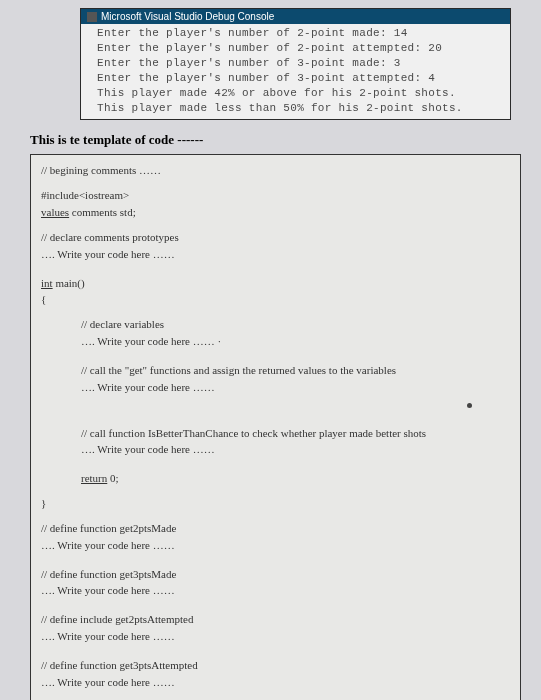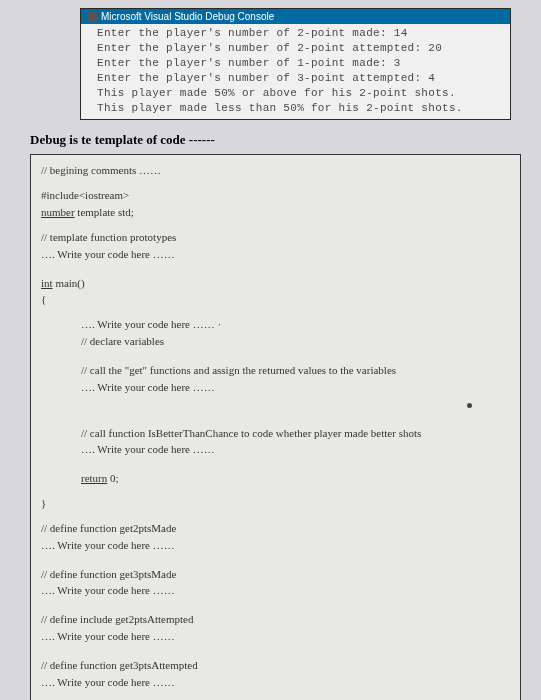--- a/index.html
+++ b/index.html
@@ -16,21 +16,21 @@
       position: relative;
     }
     .console-box {
       border: 1px solid #2a2a2a;
       background: #f0f0f0;
       margin-bottom: 12px;
       margin-left: 50px;
       margin-right: 10px;
     }
     .console-title {
-      background: #0369a1;
+      background: #0c4a6e;
       color: #fff;
       font-size: 10px;
       padding: 2px 6px;
       font-family: sans-serif;
     }
     .console-title-icon {
       display: inline-block;
       width: 10px;
       height: 10px;
       background: #555;
@@ -91,63 +91,63 @@
 </head>
 <body>
 
 <div class="console-box">
   <div class="console-title">
     <span class="console-title-icon"></span><span>Microsoft Visual Studio Debug Console</span>
   </div>
   <div class="console-body">
     <div class="console-line">Enter the player's number of 2-point made: 14</div>
     <div class="console-line">Enter the player's number of 2-point attempted: 20</div>
-    <div class="console-line">Enter the player's number of 1-point made: 3</div>
+    <div class="console-line">Enter the player's number of 3-point made: 3</div>
     <div class="console-line">Enter the player's number of 3-point attempted: 4</div>
-    <div class="console-line">This player made 50% or above for his 2-point shots.</div>
+    <div class="console-line">This player made 42% or above for his 2-point shots.</div>
     <div class="console-line">This player made less than 50% for his 2-point shots.</div>
   </div>
 </div>
 
-<div class="section-header">Debug is te template of code ------</div>
+<div class="section-header">This is te template of code ------</div>
 
 <div class="code-box">
 
   <div class="code-block-sm">
     <div class="code-line">// begining comments ……</div>
   </div>
 
   <div class="code-block-sm">
     <div class="code-line">#include&lt;iostream&gt;</div>
-    <div class="code-line"><span class="keyword">number</span><span> template std;</span></div>
+    <div class="code-line"><span class="keyword">values</span><span> comments std;</span></div>
   </div>
 
   <div class="code-block">
-    <div class="code-line">// template function prototypes</div>
+    <div class="code-line">// declare comments prototypes</div>
     <div class="code-line">…. Write your code here ……</div>
   </div>
 
   <div class="code-block-sm">
     <div class="code-line"><span class="keyword">int</span><span> main()</span></div>
     <div class="code-line">{</div>
   </div>
 
   <div class="code-block indent1">
+    <div class="code-line">// declare variables</div>
     <div class="code-line"><span>…. Write your code here ……</span> <span>·</span></div>
-    <div class="code-line">// declare variables</div>
   </div>
 
   <div class="code-block indent1">
     <div class="code-line">// call the "get" functions and assign the returned values to the variables</div>
     <div class="code-line">…. Write your code here ……</div>
     <div style="text-align:right;padding-right:40px;"><span class="dot-icon"></span></div>
   </div>
 
   <div class="code-block indent1">
-    <div class="code-line">// call function IsBetterThanChance to code whether player made better shots</div>
+    <div class="code-line">// call function IsBetterThanChance to check whether player made better shots</div>
     <div class="code-line">…. Write your code here ……</div>
   </div>
 
   <div class="code-block-sm indent1">
     <div class="code-line"><span class="keyword">return</span><span> 0;</span></div>
   </div>
 
   <div class="code-block-sm">
     <div class="code-line">}</div>
   </div>

